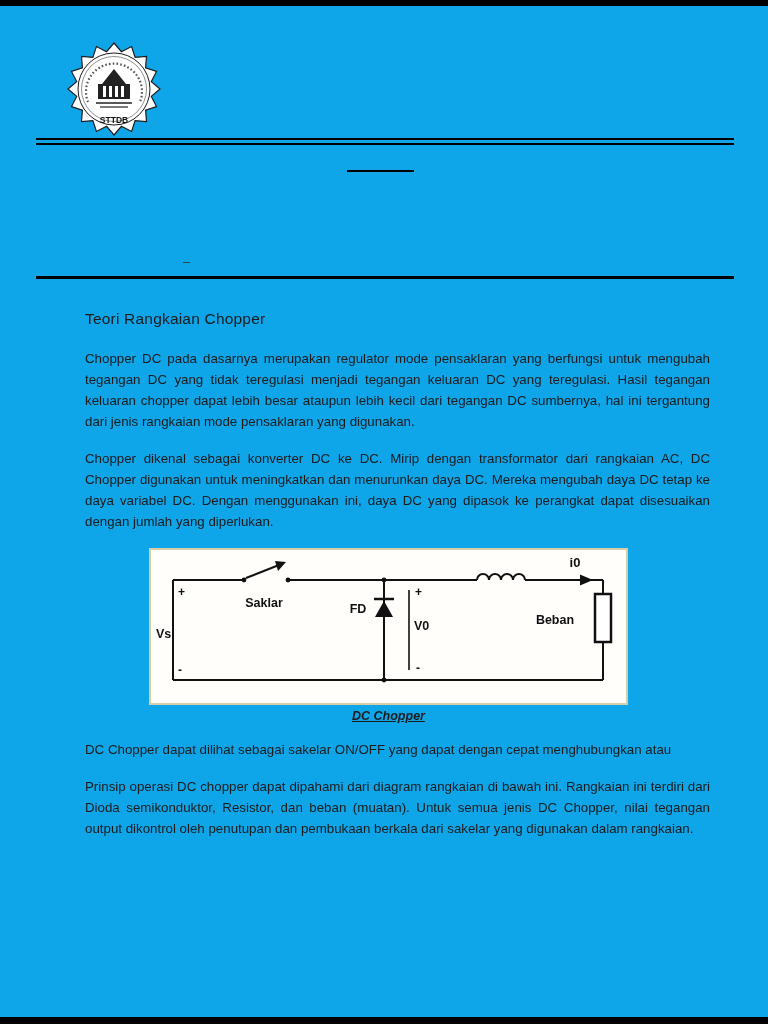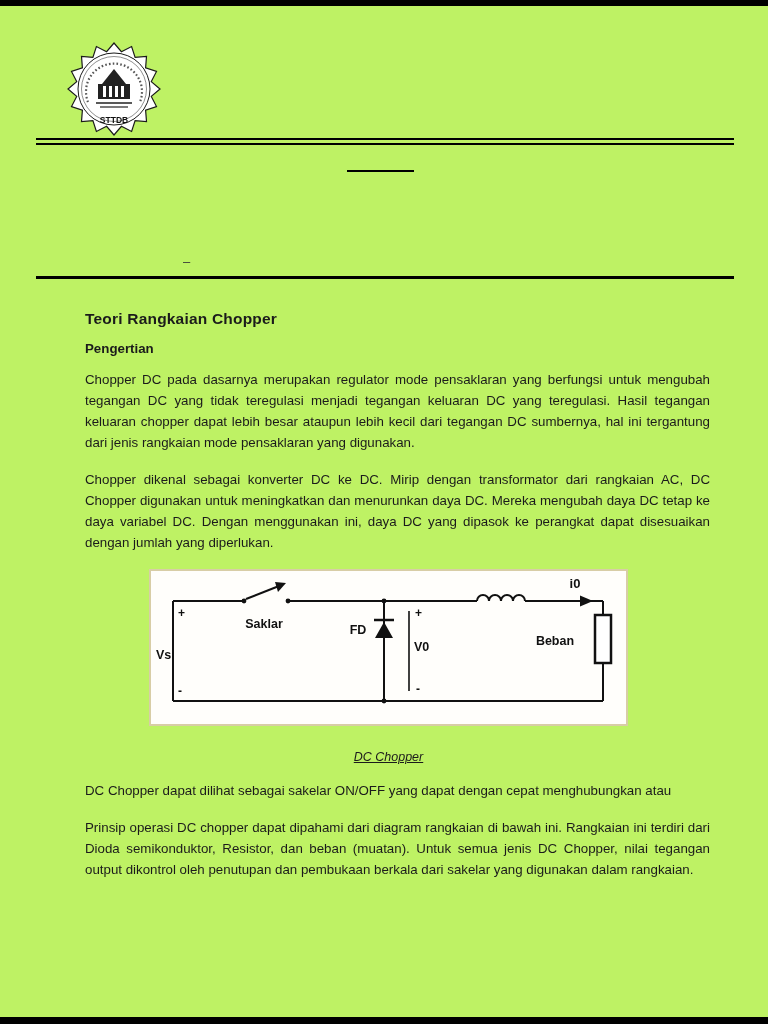--- a/index.html
+++ b/index.html
@@ -1,46 +1,46 @@
 <!DOCTYPE html>
 <html><head>
 <meta charset="utf-8">
 <style>
   * { margin:0; padding:0; box-sizing:border-box; }
   html,body { background:#e8e8e8; }
   .page {
     position:relative; width:768px; height:1024px; margin:0 auto;
-    background:#bef264; overflow:hidden;
+    background:#0ea5e9; overflow:hidden;
     font-family:"Liberation Sans", sans-serif; color:#1b1b1b;
   }
   .bar { position:absolute; left:0; right:0; background:#000; }
   .bar-top { top:0; height:6px; }
   .bar-bottom { bottom:0; height:7px; }
 
   .logo { position:absolute; left:64px; top:42px; width:100px; height:94px; }
   .logo svg { display:block; width:100%; height:100%; }
 
   .hdr-double { position:absolute; left:36px; right:34px; top:138px; }
   .hdr-double .thin  { height:1.5px; background:#000; margin-bottom:3px; }
   .hdr-double .thick { height:2.5px; background:#000; }
   .center-line { position:absolute; top:170px; left:347px; width:67px; height:2px; background:#000; }
   .dash-mark { position:absolute; top:254px; left:183px; font-size:13px; color:#3a3a3a; }
   .hdr-bottom { position:absolute; left:36px; right:34px; top:276px; height:2.5px; background:#000; }
 
   .content { position:absolute; left:85px; top:310px; width:625px; }
-  .doc-title { font-size:15.5px; font-weight:bold; letter-spacing:.2px; margin-bottom:13px; }
+  .doc-title { font-size:15.5px; font-weight:normal; letter-spacing:.2px; margin-bottom:20px; }
   .sec-head  { font-size:13.3px; font-weight:bold; margin-bottom:13px; }
   .para { font-size:13.3px; line-height:21px; text-align:justify; margin-bottom:16px; }
 
   figure.circuit { margin:2px 0 0 64px; width:479px; }
   .circuit-box { width:479px; height:157px; border:2px solid #d8cda6; background:#fffefb; }
   .circuit-box svg { display:block; width:100%; height:100%; }
   figcaption {
-    text-align:center; font-size:12.5px; font-weight:normal; font-style:italic;
-    text-decoration:underline; margin-top:24px; margin-bottom:16px;
+    text-align:center; font-size:12.5px; font-weight:bold; font-style:italic;
+    text-decoration:underline; margin-top:4px; margin-bottom:16px;
   }
   .cl { font-family:"Liberation Sans",sans-serif; font-weight:bold; fill:#111; }
 </style>
 </head>
 <body>
 
 <div class="page">
 
   <div class="bar bar-top"></div>
 
@@ -68,21 +68,20 @@
     <div class="thin"></div>
     <div class="thick"></div>
   </div>
   <div class="center-line"></div>
   <span class="dash-mark">–</span>
   <div class="hdr-bottom"></div>
 
   <div class="content">
     <h1 class="doc-title">Teori Rangkaian Chopper</h1>
 
-    <h2 class="sec-head">Pengertian</h2>
     <p class="para">Chopper DC pada dasarnya merupakan regulator mode pensaklaran yang berfungsi untuk mengubah tegangan DC yang tidak teregulasi menjadi tegangan keluaran DC yang teregulasi. Hasil tegangan keluaran chopper dapat lebih besar ataupun lebih kecil dari tegangan DC sumbernya, hal ini tergantung dari jenis rangkaian mode pensaklaran yang digunakan.</p>
     <p class="para">Chopper dikenal sebagai konverter DC ke DC. Mirip dengan transformator dari rangkaian AC, DC Chopper digunakan untuk meningkatkan dan menurunkan daya DC. Mereka mengubah daya DC tetap ke daya variabel DC. Dengan menggunakan ini, daya DC yang dipasok ke perangkat dapat disesuaikan dengan jumlah yang diperlukan.</p>
 
     <figure class="circuit">
       <div class="circuit-box">
         <svg viewBox="0 0 475 153">
 
           <g stroke="#111" stroke-width="2" fill="none">
             <path d="M22 30 H93"></path>
             <path d="M137 30 H326"></path>

